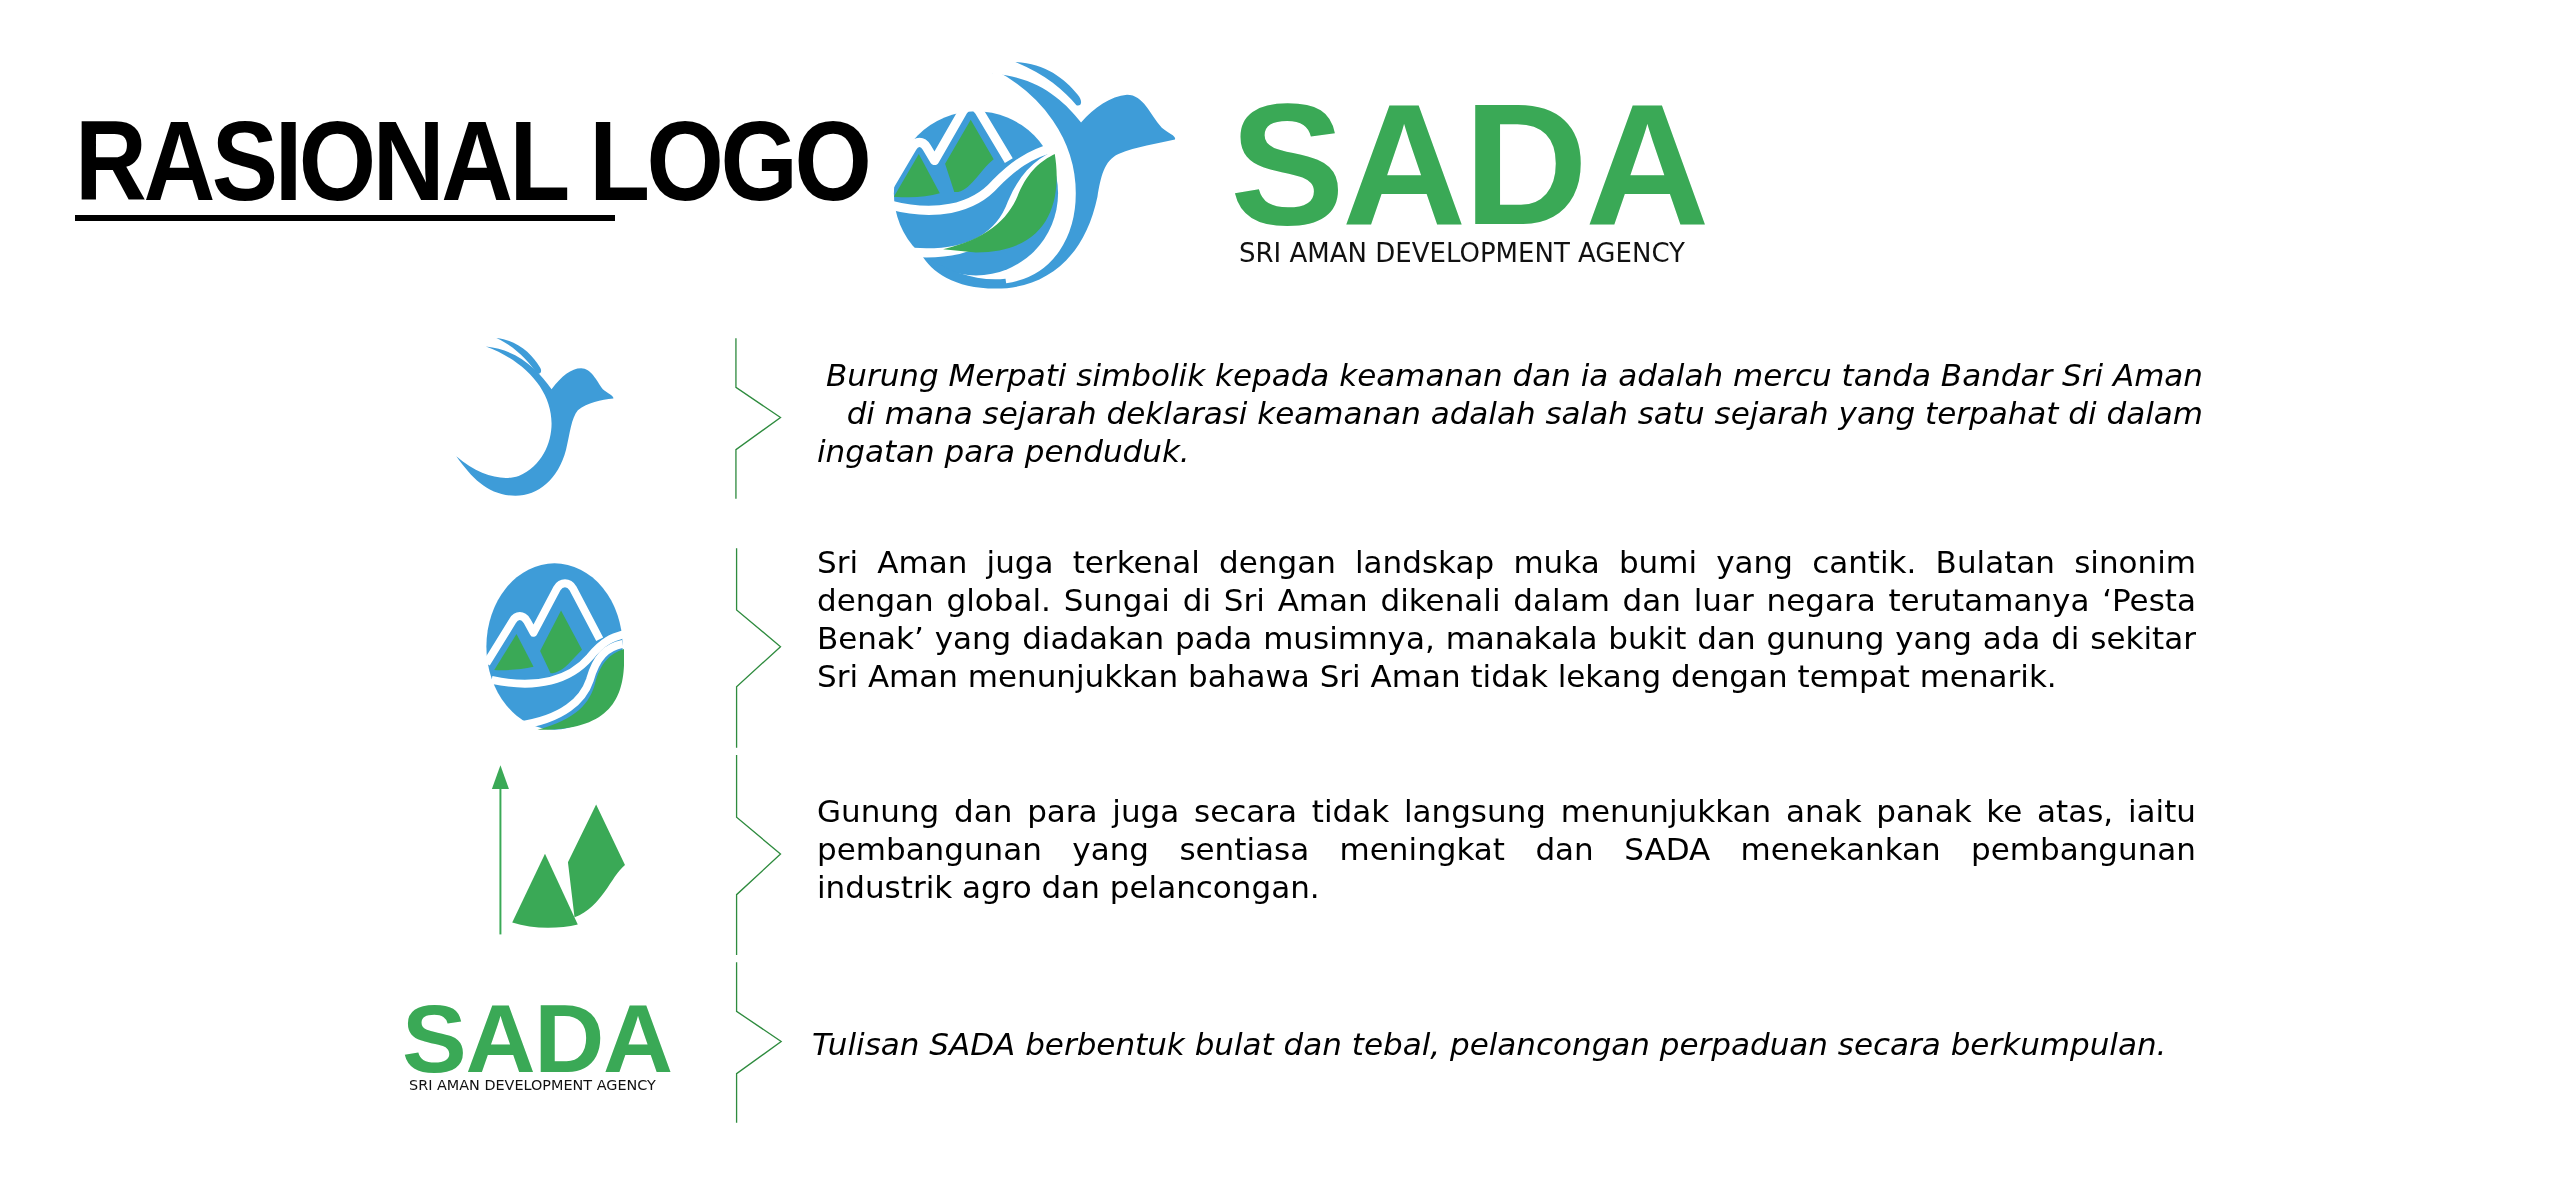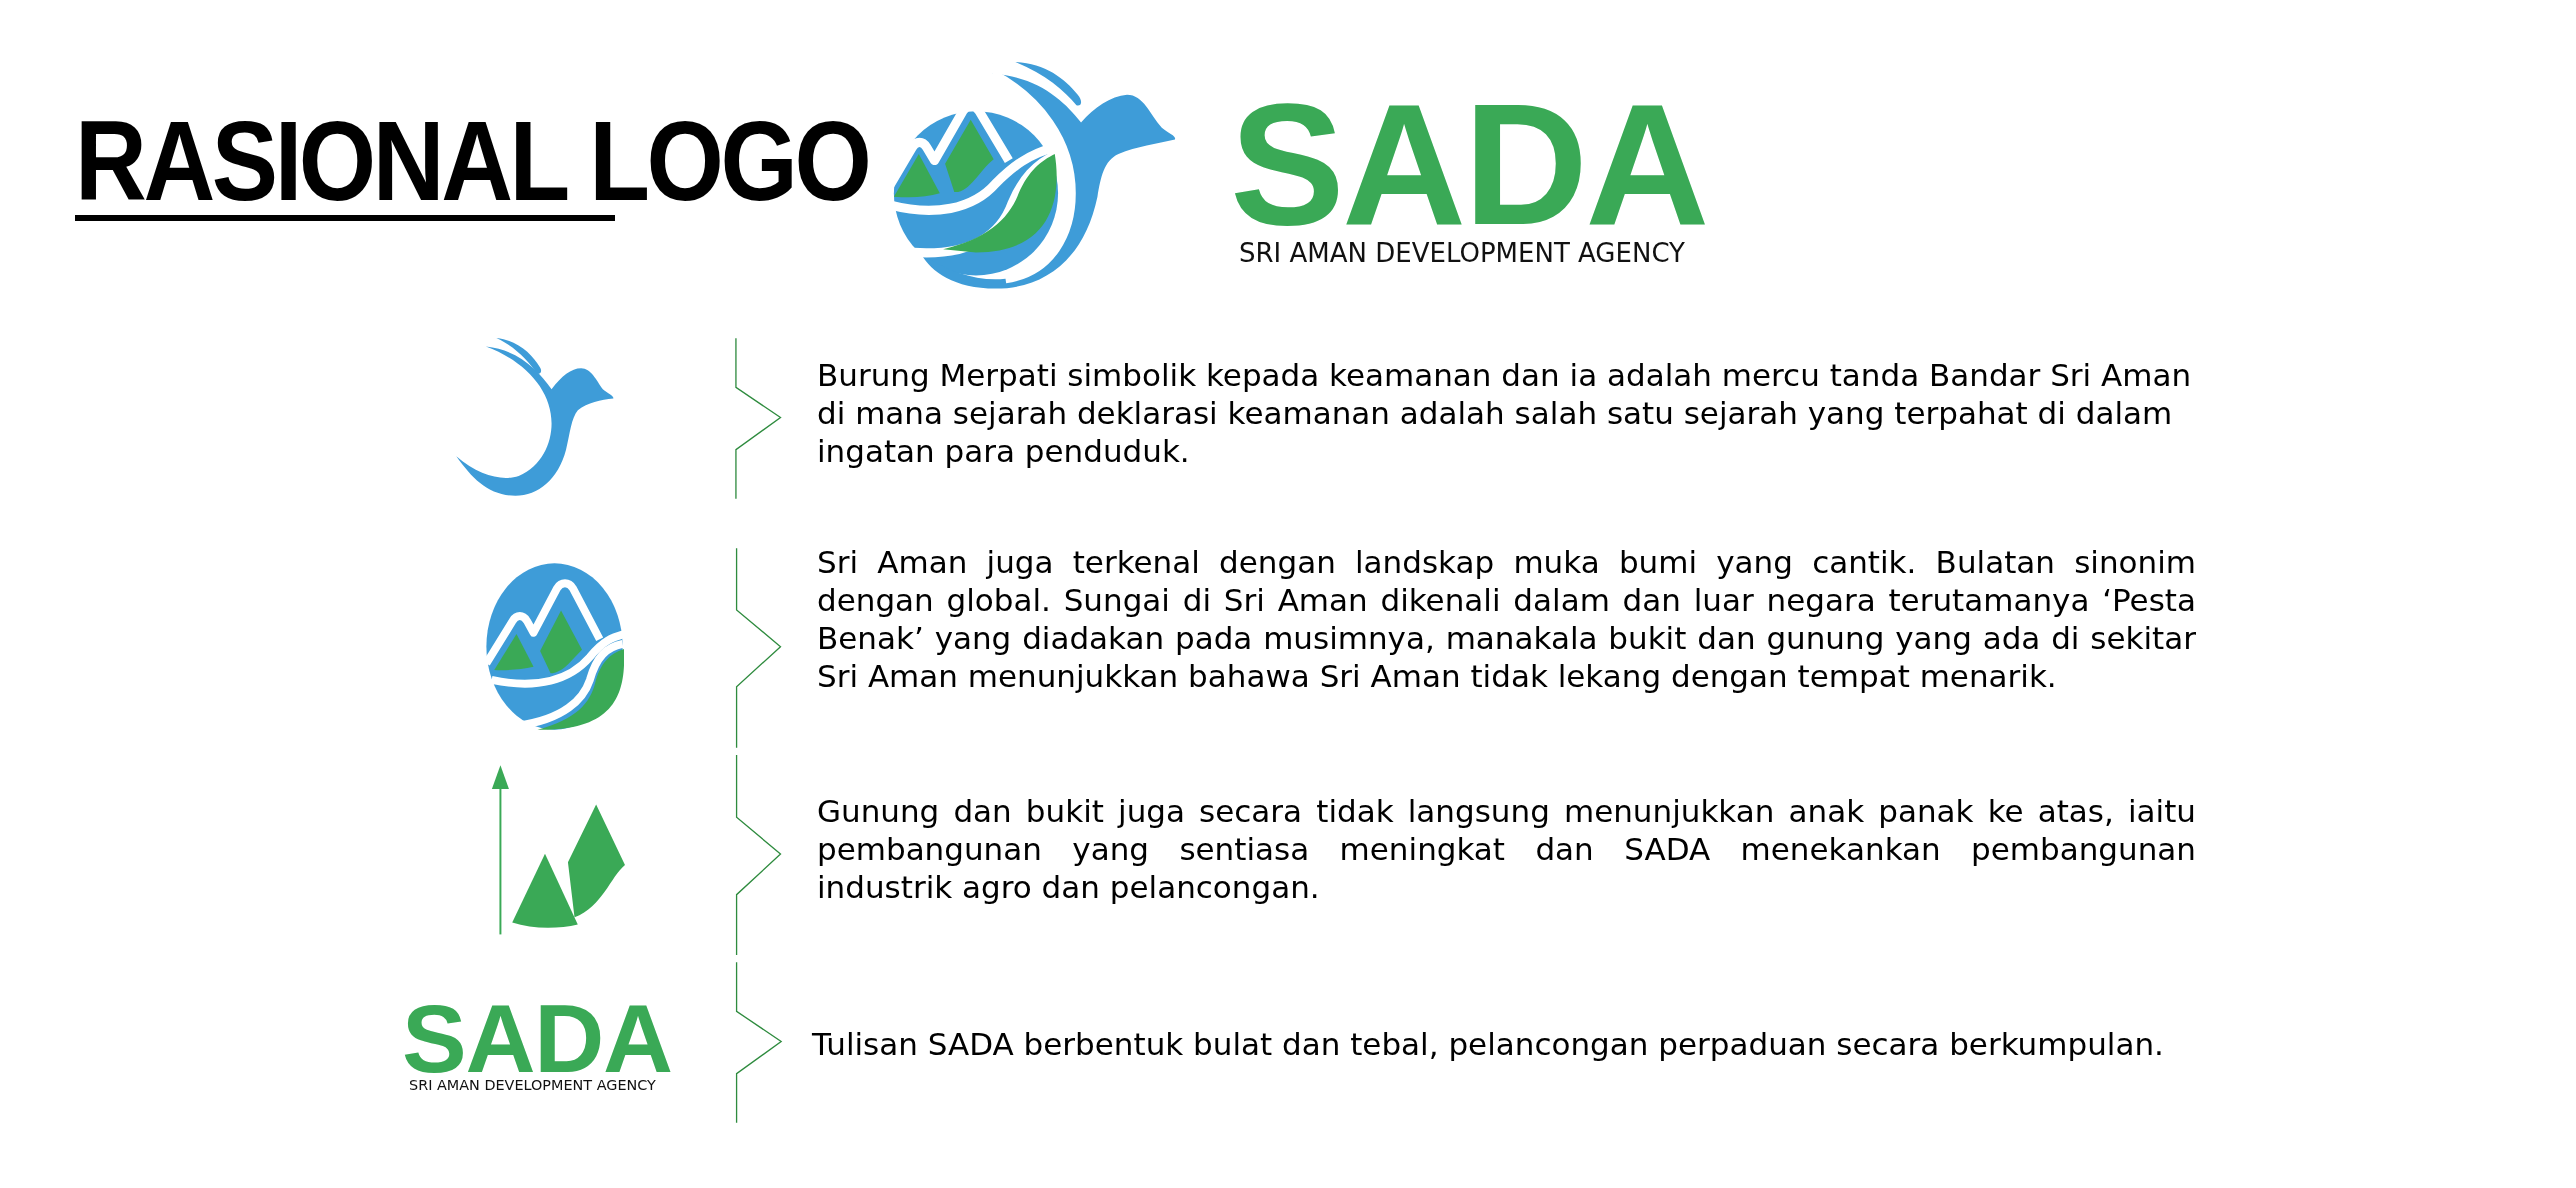--- a/index.html
+++ b/index.html
@@ -30,21 +30,21 @@
     color: #111; letter-spacing: 0px; white-space: nowrap;
   }
 
   
   .sep { position: absolute; left: 732px; width: 59px; }
   .desc {
     position: absolute; left: 817px; width: 1386px;
     font-family: "DejaVu Sans", sans-serif; font-size: 31px; line-height: 38px;
     color: #000; text-align: justify; text-align-last: left;
   }
-  .desc.nojust { text-align: left; }
+  .desc.nojust { text-align: right; font-style: italic; }
   .icon-box { position: absolute; }
 
   .small-wordmark {
     left: 402px; top: 990px;
     font-family: "Liberation Sans", sans-serif; font-weight: 700;
     font-size: 97px; line-height: 1; color: #3aa956; letter-spacing: -1.3px;
     white-space: nowrap;
   }
   .small-tagline {
     left: 409px; top: 1078px;
@@ -113,21 +113,21 @@
   <svg width="177" height="171" viewBox="0 0 270 260">
     <line x1="22" y1="30" x2="22" y2="258" stroke="#3aa956" stroke-width="3"></line>
     <polygon points="22,0 9,36 35,36" fill="#3aa956"></polygon>
     <path d="M 40 240 L 90 135 L 140 243 C 110 250 70 250 40 240 Z" fill="#3aa956"></path>
     <path d="M 125 148 L 168 60 L 212 152 C 190 170 178 215 135 232 Z" fill="#3aa956"></path>
   </svg>
 </div>
 <svg class="sep" style="top:755px; height:200px;" viewBox="0 0 90 305">
   <polyline points="7,0 7,95 74,151 7,213 7,305" fill="none" stroke="#2e8b3e" stroke-width="2"></polyline>
 </svg>
-<div class="desc" style="top:792px; width:1379px;">Gunung dan bukit juga secara tidak langsung menunjukkan  anak panak ke atas, iaitu pembangunan yang sentiasa  meningkat dan SADA menekankan pembangunan industrik agro dan pelancongan.</div>
+<div class="desc" style="top:792px; width:1379px;">Gunung dan para juga secara tidak langsung menunjukkan  anak panak ke atas, iaitu pembangunan yang sentiasa  meningkat dan SADA menekankan pembangunan industrik agro dan pelancongan.</div>
 
 <div class="abs small-wordmark">SADA</div>
 <div class="abs small-tagline">SRI AMAN DEVELOPMENT AGENCY</div>
 <svg class="sep" style="top:962px; height:161px;" viewBox="0 0 90 245">
   <polyline points="7,0 7,75 75,121 7,170 7,245" fill="none" stroke="#2e8b3e" stroke-width="2"></polyline>
 </svg>
 <div class="desc nojust" style="top:1025px; left:812px;">Tulisan SADA berbentuk bulat dan tebal, pelancongan  perpaduan secara berkumpulan.</div>
 
 
 </body></html>

